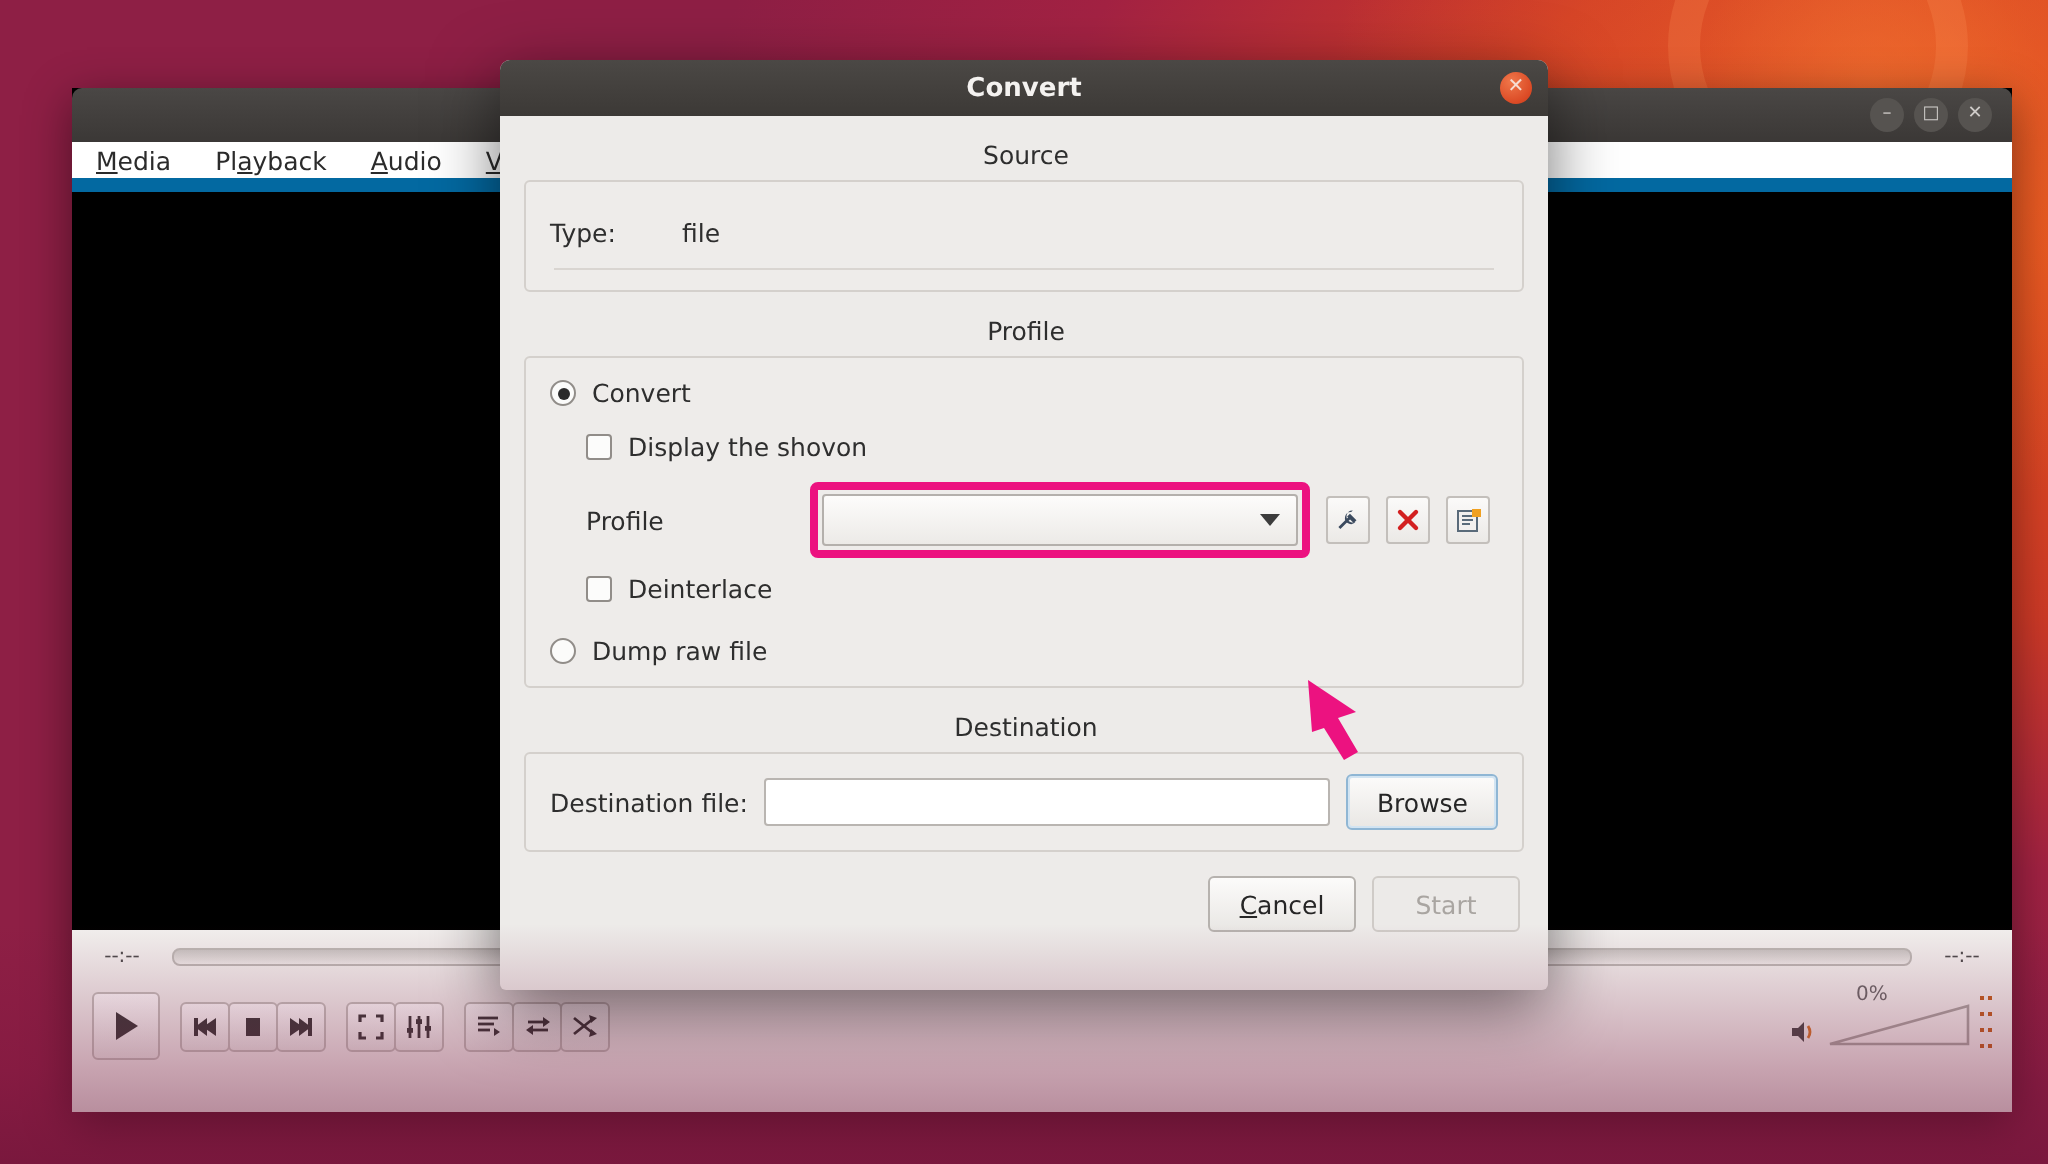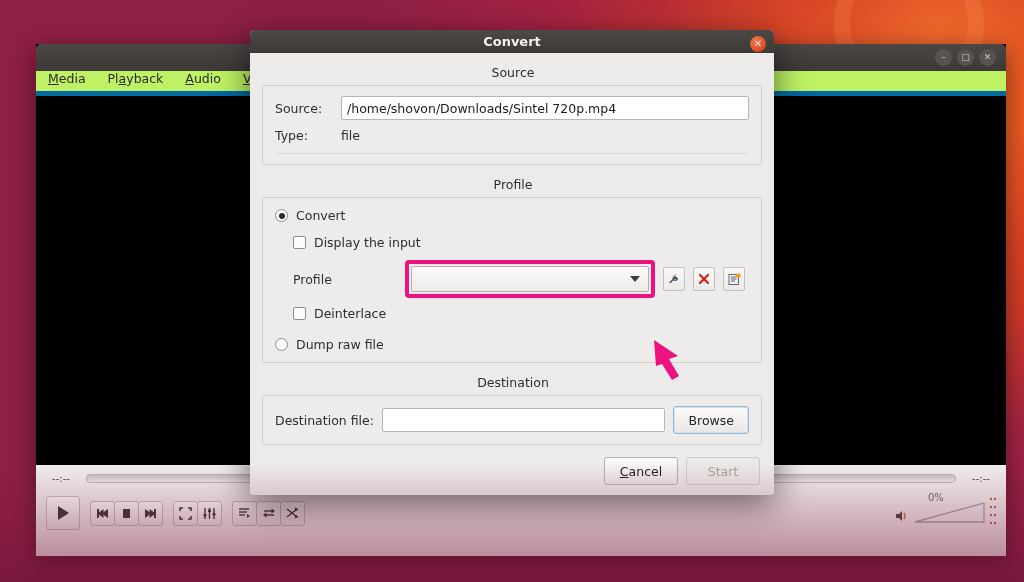--- a/index.html
+++ b/index.html
@@ -36,22 +36,22 @@
     border-top-left-radius: 5px; border-top-right-radius: 5px;
     display: flex; align-items: center; justify-content: flex-end; padding-right: 10px;
   }
   .wbtn {
     width: 17px; height: 17px; border-radius: 50%;
     background: #565350; margin-left: 5px;
     display: flex; align-items: center; justify-content: center;
     color: #cfccc9; font-size: 9px; line-height: 1;
   }
   #vlc-menubar {
-    height: 25px; background: #bef264; border-bottom: 5px solid #0369a1;
-    display: flex; align-items: flex-start; padding-left: 12px; gap: 22px;
+    height: 25px; background: #ffffff; border-bottom: 7px solid #0369a1;
+    display: flex; align-items: center; padding-left: 12px; gap: 22px;
     font-size: 12.5px; color: #2b2b2b;
   }
   #vlc-menubar .mi u { text-decoration: underline; }
   #vlc-video { background: #000; height: 368px; }
   #vlc-controls {
     height: 92px; background: #f2f0ee; border-top: 1px solid #000;
     position: relative;
   }
   #seekrow {
     display: flex; align-items: center; height: 22px; padding: 4px 8px 0 8px; gap: 8px;
@@ -317,44 +317,40 @@
 
     <div id="dlg-titlebar">
       <span id="dlg-title">Convert</span>
       <div id="dlg-close">✕</div>
     </div>
 
     <div id="dlg-body">
 
       <div class="grouplabel">Source</div>
       <div class="groupbox">
-        <div class="frow">
-          <span class="flabel" style="width:58px">Source:</span>
-          <span class="textinput">/home/shovon/Downloads/Sintel 720p.mp4</span>
-        </div>
         <div class="frow" style="margin-top:8px">
           <span class="flabel" style="width:58px">Type:</span>
           <span class="flabel">file</span>
         </div>
         <div class="hr"></div>
       </div>
 
       <div class="grouplabel" style="margin-top:12px">Profile</div>
       <div class="groupbox">
 
         <div class="ctl-row">
           <span class="radio">
             <span class="inner"></span>
           </span>
           <span class="flabel">Convert</span>
         </div>
 
         <div class="ctl-row" style="margin:12px 0 0 18px">
           <span class="check"></span>
-          <span class="flabel">Display the input</span>
+          <span class="flabel">Display the shovon</span>
         </div>
 
         <div class="ctl-row" style="margin:10px 0 0 18px">
           <span class="flabel" style="width:104px">Profile</span>
           <div id="highlight">
             <div id="profile-combo">
               <span style="flex:1;font-size:12.5px"></span>
               <span class="arrow-dn"></span>
             </div>
           </div>

